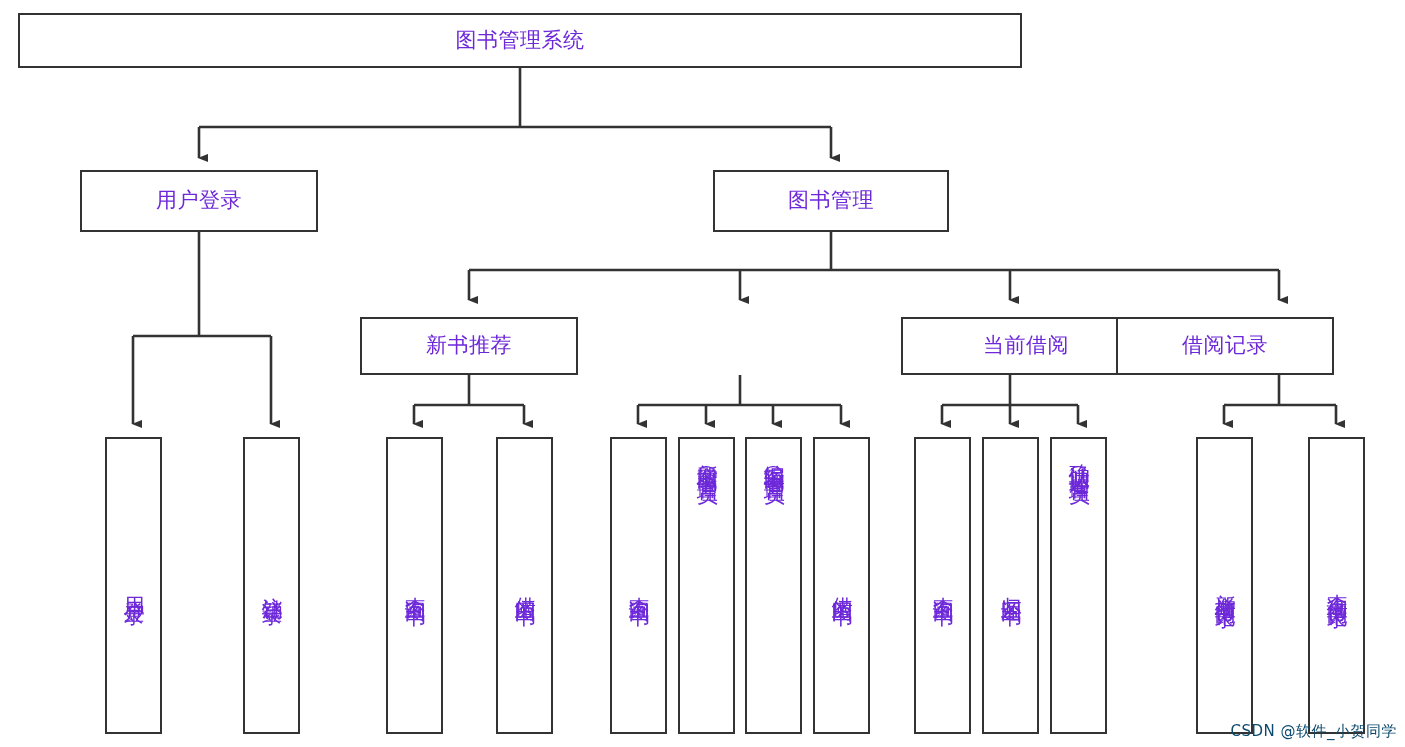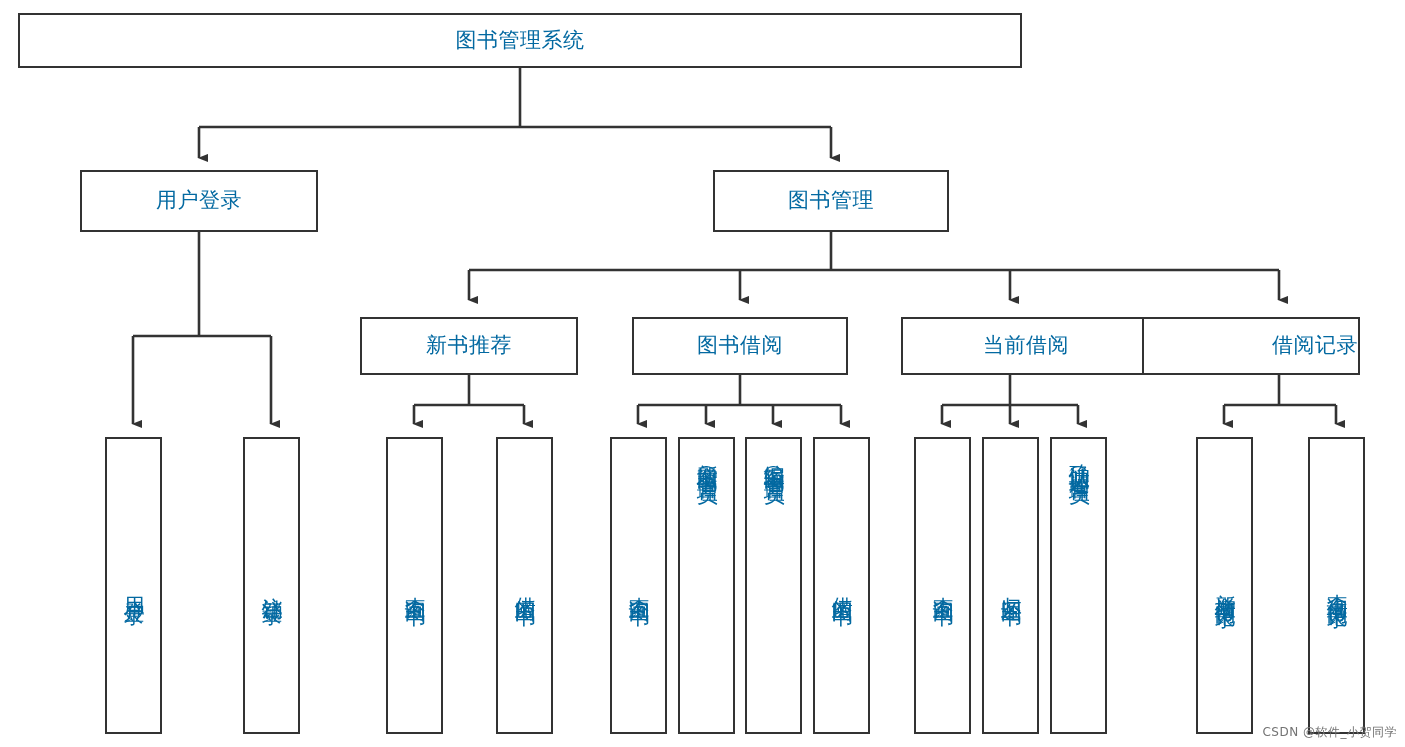--- a/index.html
+++ b/index.html
@@ -28,21 +28,21 @@
     position: absolute;
     box-sizing: border-box;
     border: 2.5px solid #333333;
     background: #ffffff;
     display: flex;
     align-items: center;
     justify-content: center;
     z-index: 2;
   }
   .node .label {
-    color: #0369a1;
+    color: #6d28d9;
     line-height: 1.22;
     letter-spacing: 0.5px;
     white-space: nowrap;
   }
   .node.horiz .label {
     writing-mode: horizontal-tb;
     font-size: 21px;
   }
   .node.vert {
     align-items: flex-start;
@@ -51,22 +51,22 @@
   .node.vert .label {
     writing-mode: vertical-rl;
     text-orientation: upright;
     font-size: 21px;
     letter-spacing: 3px;
   }
   .watermark {
     position: absolute;
     right: 8px;
     bottom: 6px;
-    font-size: 12px;
-    color: #737373;
+    font-size: 15px;
+    color: #0c4a6e;
     letter-spacing: 0.5px;
     z-index: 3;
     white-space: nowrap;
   }
 </style>
 </head>
 <body>
 
 <div id="canvas">
 
@@ -128,27 +128,24 @@
   <div class="node horiz" style="left:80px; top:170px; width:238px; height:62px;">
     <span class="label">用户登录</span>
   </div>
   <div class="node horiz" style="left:360px; top:317px; width:218px; height:58px;">
     <span class="label">新书推荐</span>
   </div>
 
   <div class="node horiz" style="left:713px; top:170px; width:236px; height:62px;">
     <span class="label">图书管理</span>
   </div>
-  <div class="node horiz" style="left:632px; top:317px; width:216px; height:58px;">
-    <span class="label">图书借阅</span>
-  </div>
   <div class="node horiz" style="left:901px; top:317px; width:250px; height:58px;">
     <span class="label">当前借阅</span>
   </div>
-  <div class="node horiz" style="left:1142px; top:317px; width:218px; height:58px;justify-content:flex-end;">
+  <div class="node horiz" style="left:1116px; top:317px; width:218px; height:58px;">
     <span class="label">借阅记录</span>
   </div>
 
   <div class="node vert" style="left:105px; top:437px; width:57px; height:297px; align-items:center; padding-top:0;">
     <span class="label">用户登录</span>
   </div>
   <div class="node vert" style="left:243px; top:437px; width:57px; height:297px; align-items:center; padding-top:0;">
     <span class="label">注销登录</span>
   </div>
 

